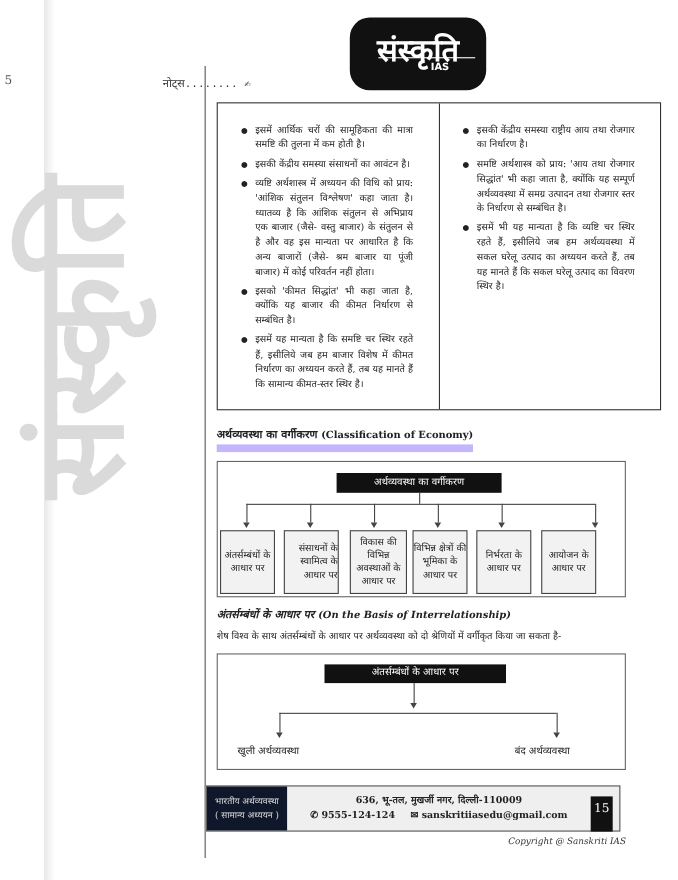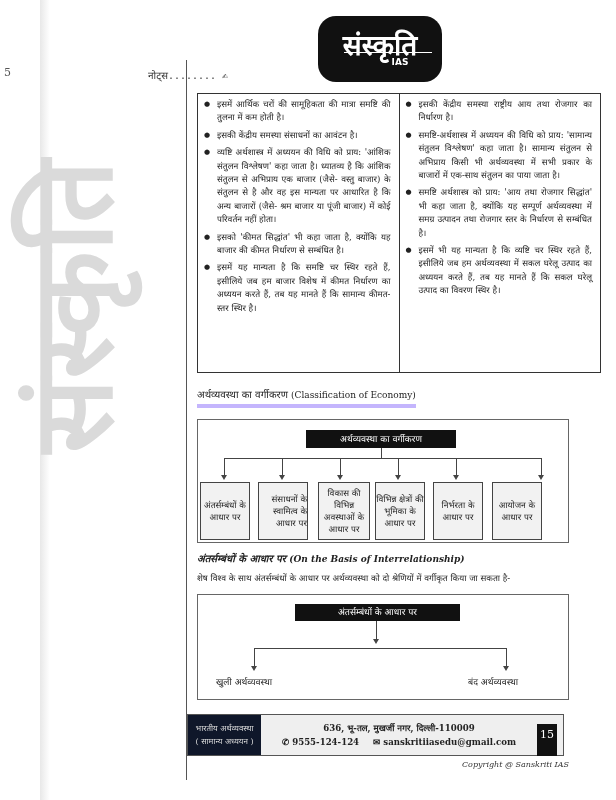--- a/index.html
+++ b/index.html
@@ -37,27 +37,27 @@
   .logo .ias { font-family: "DejaVu Sans", sans-serif; font-size: 9px; font-weight: bold; margin-left: 40px; margin-top: -4px; }
   .logo .bar { position: absolute; left: 26px; right: 10px; top: 36px; height: 1px; background: #fff; }
 
   .compare {
     position: absolute; left: 197px; top: 93px; width: 402px; height: 278px;
     border: 1.5px solid #333; display: flex; font-size: 8.6px; line-height: 13.4px;
     background: rgba(255,255,255,0.92);
   }
   .compare .col { flex: 1; padding: 2px 6px 2px 4px; }
   .compare .col + .col { border-left: 1.5px solid #333; }
-  .compare ul { margin: 2px; padding: 0; list-style: none; }
+  .compare ul { margin: 17px; padding: 0; list-style: none; }
   .compare li { position: relative; padding-left: 13px; margin-bottom: 4px; text-align: justify; }
   .compare li::before { content: "●"; position: absolute; left: 0; top: 0; font-size: 7px; }
 
   .sec-title {
-    position: absolute; left: 197px; top: 387px; font-size: 10px; font-weight: normal;
-    padding-bottom: 3px; border-bottom: 4px solid #c4b5fd;
+    position: absolute; left: 197px; top: 387px; font-size: 10px; font-weight: bold;
+    padding-bottom: 3px; border-bottom: 7px solid #c4b5fd;
   }
   .sec-title .en { font-size: 9px; }
 
   .tree1 {
     position: absolute; left: 197px; top: 419px; width: 370px; height: 122px;
     border: 1px solid #666;
   }
   .root-box {
     position: absolute; left: 108px; top: 10px; width: 150px; height: 18px;
     background: #111; color: #fff; font-size: 9px; text-align: center; line-height: 18px;
@@ -125,21 +125,20 @@
       <li>इसमें आर्थिक चरों की सामूहिकता की मात्रा समष्टि की तुलना में कम होती है।</li>
       <li>इसकी केंद्रीय समस्या संसाधनों का आवंटन है।</li>
       <li>व्यष्टि अर्थशास्त्र में अध्ययन की विधि को प्राय: 'आंशिक संतुलन विश्लेषण' कहा जाता है। ध्यातव्य है कि आंशिक संतुलन से अभिप्राय एक बाजार (जैसे- वस्तु बाजार) के संतुलन से है और वह इस मान्यता पर आधारित है कि अन्य बाजारों (जैसे- श्रम बाजार या पूंजी बाजार) में कोई परिवर्तन नहीं होता।</li>
       <li>इसको 'कीमत सिद्धांत' भी कहा जाता है, क्योंकि यह बाजार की कीमत निर्धारण से सम्बंधित है।</li>
       <li>इसमें यह मान्यता है कि समष्टि चर स्थिर रहते हैं, इसीलिये जब हम बाजार विशेष में कीमत निर्धारण का अध्ययन करते हैं, तब यह मानते हैं कि सामान्य कीमत-स्तर स्थिर है।</li>
     </ul>
   </div>
   <div class="col">
     <ul>
       <li>इसकी केंद्रीय समस्या राष्ट्रीय आय तथा रोजगार का निर्धारण है।</li>
-      <li>समष्टि-अर्थशास्त्र में अध्ययन की विधि को प्राय: 'सामान्य संतुलन विश्लेषण' कहा जाता है। सामान्य संतुलन से अभिप्राय किसी भी अर्थव्यवस्था में सभी प्रकार के बाजारों में एक-साथ संतुलन का पाया जाता है।</li>
       <li>समष्टि अर्थशास्त्र को प्राय: 'आय तथा रोजगार सिद्धांत' भी कहा जाता है, क्योंकि यह सम्पूर्ण अर्थव्यवस्था में समग्र उत्पादन तथा रोजगार स्तर के निर्धारण से सम्बंधित है।</li>
       <li>इसमें भी यह मान्यता है कि व्यष्टि चर स्थिर रहते हैं, इसीलिये जब हम अर्थव्यवस्था में सकल घरेलू उत्पाद का अध्ययन करते हैं, तब यह मानते हैं कि सकल घरेलू उत्पाद का विवरण स्थिर है।</li>
     </ul>
   </div>
 </div>
 
 <div class="sec-title">
   <span>अर्थव्यवस्था का वर्गीकरण</span>
   <span class="en">(Classification of Economy)</span>
 </div>

